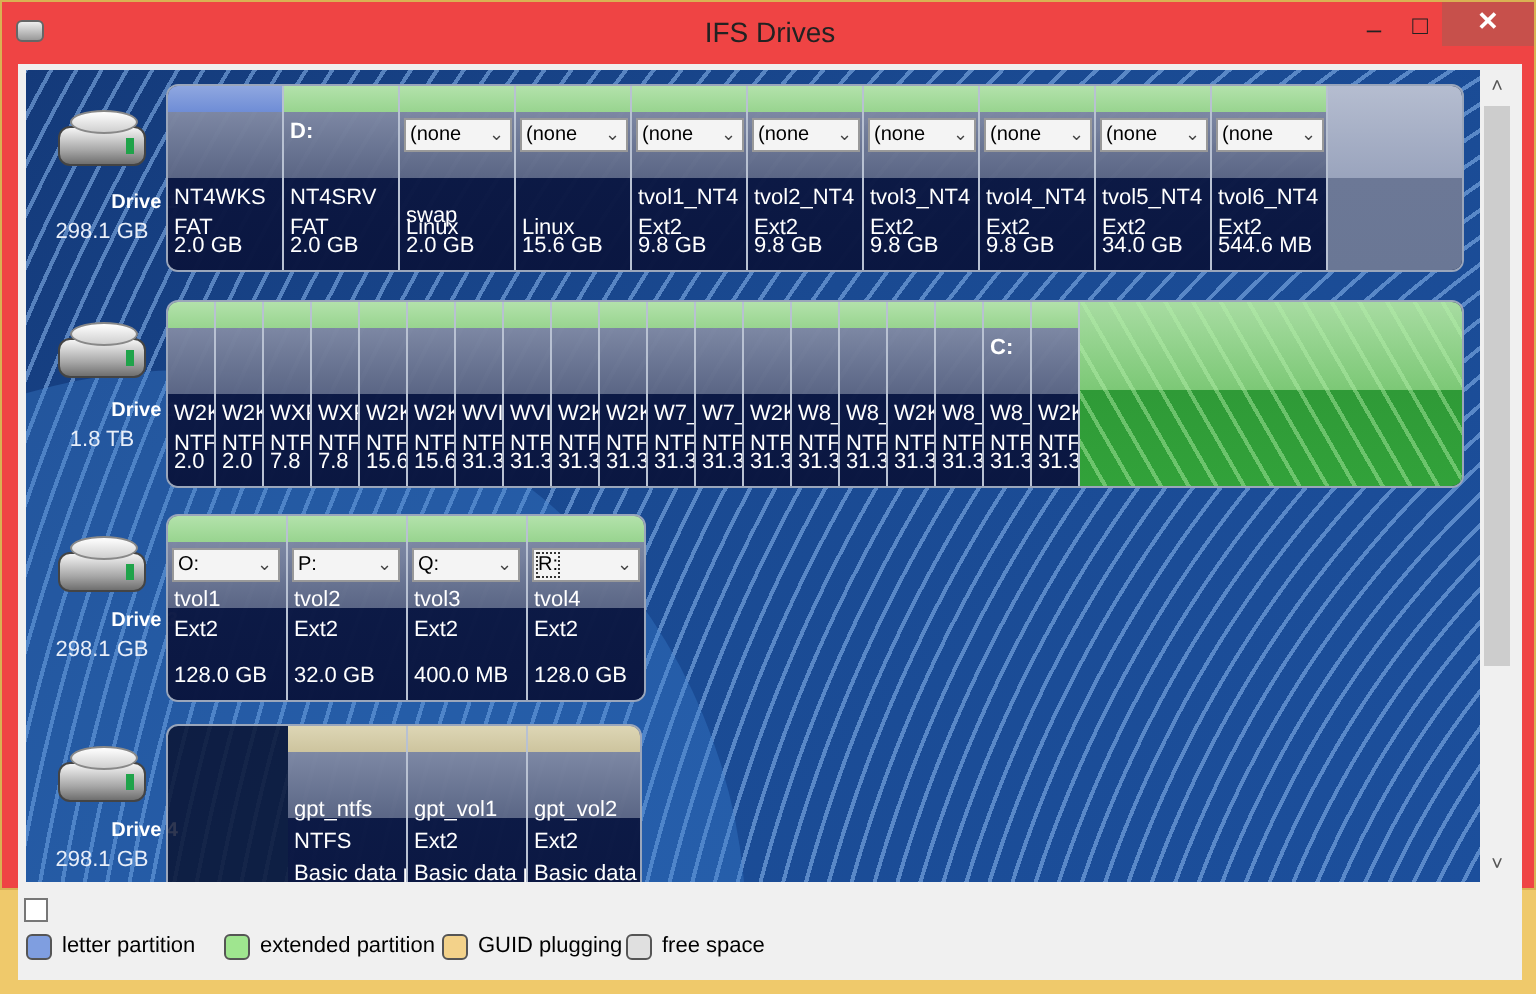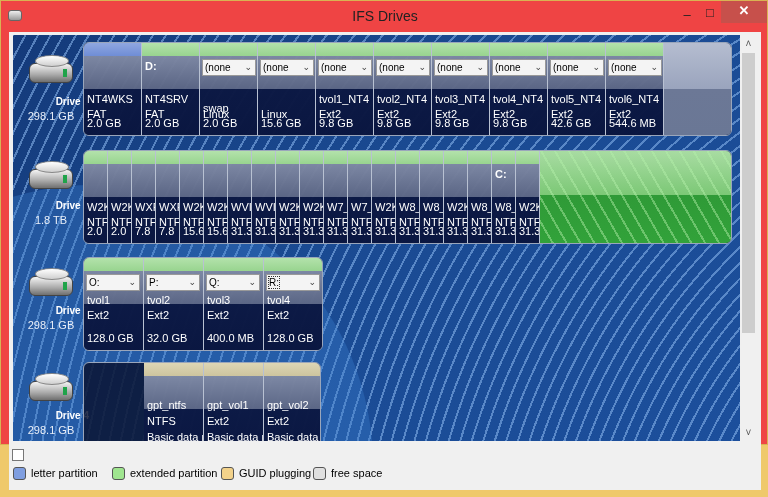--- a/index.html
+++ b/index.html
@@ -128,21 +128,21 @@
               <div class="sel"><span>(none</span><span class="chev">⌄</span></div>
               <div class="l2">tvol4_NT4</div>
               <div class="l3">Ext2</div>
               <div class="size">9.8 GB</div>
             </div>
           <div class="part" style="left:464px;width:58px">
               <div class="strip extended"></div>
               <div class="sel"><span>(none</span><span class="chev">⌄</span></div>
               <div class="l2">tvol5_NT4</div>
               <div class="l3">Ext2</div>
-              <div class="size">42.6 GB</div>
+              <div class="size">34.0 GB</div>
             </div>
           <div class="part" style="left:522px;width:58px">
               <div class="strip extended"></div>
               <div class="sel"><span>(none</span><span class="chev">⌄</span></div>
               <div class="l2">tvol6_NT4</div>
               <div class="l3">Ext2</div>
               <div class="size">544.6 MB</div>
             </div>
           <div class="free-grey" style="left:580px;width:69px"></div>
         </div>

